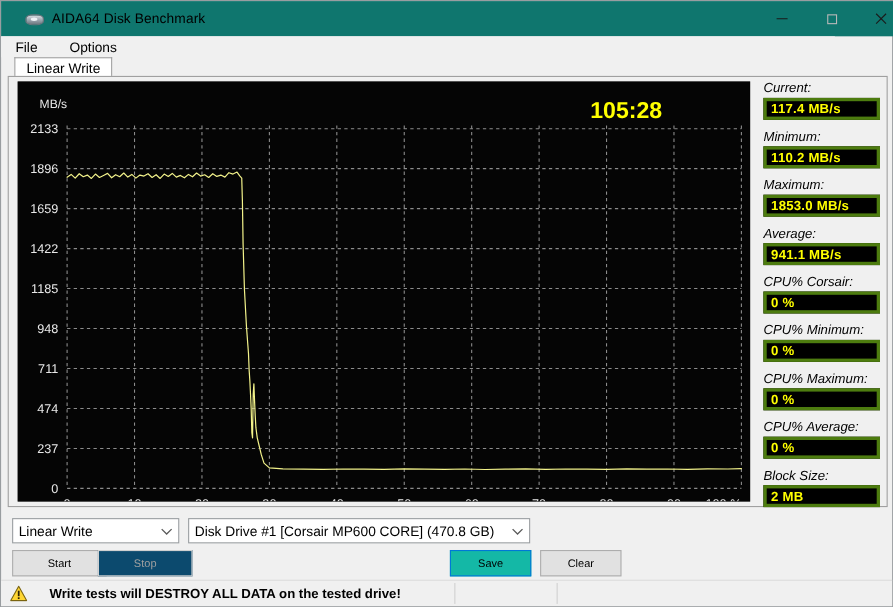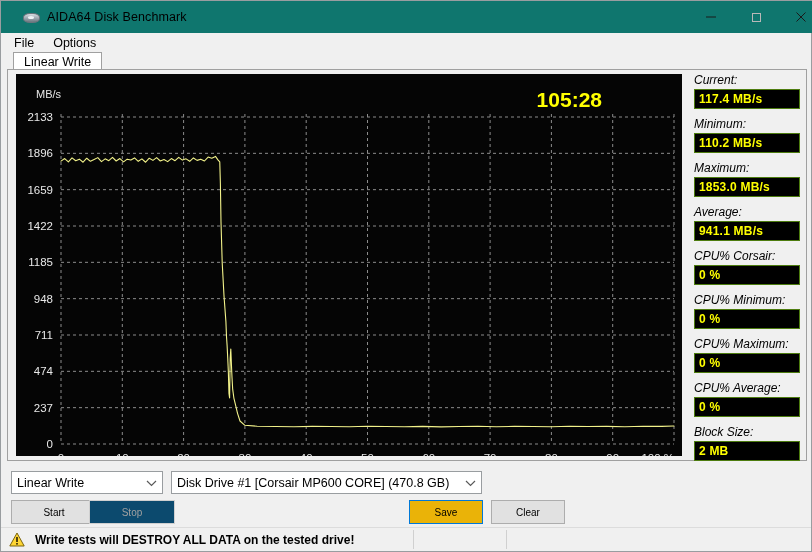--- a/index.html
+++ b/index.html
@@ -40,21 +40,21 @@
   .wc{width:45px;height:31px;display:flex;align-items:center;justify-content:center;}
   .wc svg{display:block;}
   .wc.close svg line{stroke:#1a1a1a;}
 
   
   .menubar{
     position:absolute;left:0;top:32px;width:758px;height:19px;
     background:#f0f0f0;display:flex;align-items:center;
     font-size:12.5px;color:#000;
   }
-  .menu-item{padding:1px 8px;margin-left:3px;cursor:default;}
+  .menu-item{padding:1px 8px;margin-left:13px;cursor:default;}
   .menu-item:first-child{margin-left:5px;}
 
   
   .tabstrip{
     position:absolute;left:6px;top:51px;width:800px;height:18px;
   }
   .tab{
     position:absolute;left:6px;top:0;height:18px;
     padding:0 10px;display:flex;align-items:center;
     font-size:12.5px;color:#000;
@@ -85,21 +85,21 @@
     position:absolute;left:686px;top:2px;width:106px;height:386px;
   }
   .stat{margin-bottom:0px;}
   .stat-label{
     font-size:12px;color:#000;line-height:17px;height:17px;
     white-space:nowrap;
     font-style:italic;
   }
   .stat-value{
     height:20px;background:#000000;
-    border:1px solid #4d7c0f;
+    border:3px solid #4d7c0f;
     box-sizing:border-box;
     display:flex;align-items:center;
     padding-left:4px;
     color:#ffff00;font-size:12px;font-weight:bold;
     letter-spacing:.2px;
     margin-bottom:7px;
   }
   .stat.gap{margin-top:4px;}
 
   
@@ -118,36 +118,36 @@
 
   .btn{
     position:absolute;height:24px;
     background:#e1e1e1;border:1px solid #adadad;
     box-sizing:border-box;
     display:flex;align-items:center;justify-content:center;
     font-size:10px;color:#000;cursor:default;
   }
   #btn-start{left:10px;top:499px;width:86px;}
   #btn-stop{left:88px;top:499px;width:86px;color:#a0a0a0;background:#0c4a6e;border-color:#d0d0d0;}
-  #btn-save{left:408px;top:499px;width:74px;background:#eab308;border:1px solid #0078d7;}
+  #btn-save{left:408px;top:499px;width:74px;background:#14b8a6;border:1px solid #0078d7;}
   #btn-clear{left:490px;top:499px;width:74px;}
 
   
   .statusbar{
     position:absolute;left:0;bottom:0;width:810px;height:23px;
     background:#f0f0f0;border-top:1px solid #dcdcdc;
     display:flex;align-items:center;
   }
   .warn{
     display:flex;align-items:center;height:23px;
     width:412px;padding-left:8px;box-sizing:border-box;
   }
   .warn-icon{width:16px;height:15px;flex:none;}
   .warn-text{
-    margin-left:10px;font-size:12px;font-weight:bold;color:#000;
+    margin-left:20px;font-size:12px;font-weight:bold;color:#000;
     white-space:nowrap;
   }
   .status-sep{
     width:1px;height:19px;background:#d0d0d0;
   }
   .status-cell{height:23px;}
 </style>
 </head>
 <body>
 

